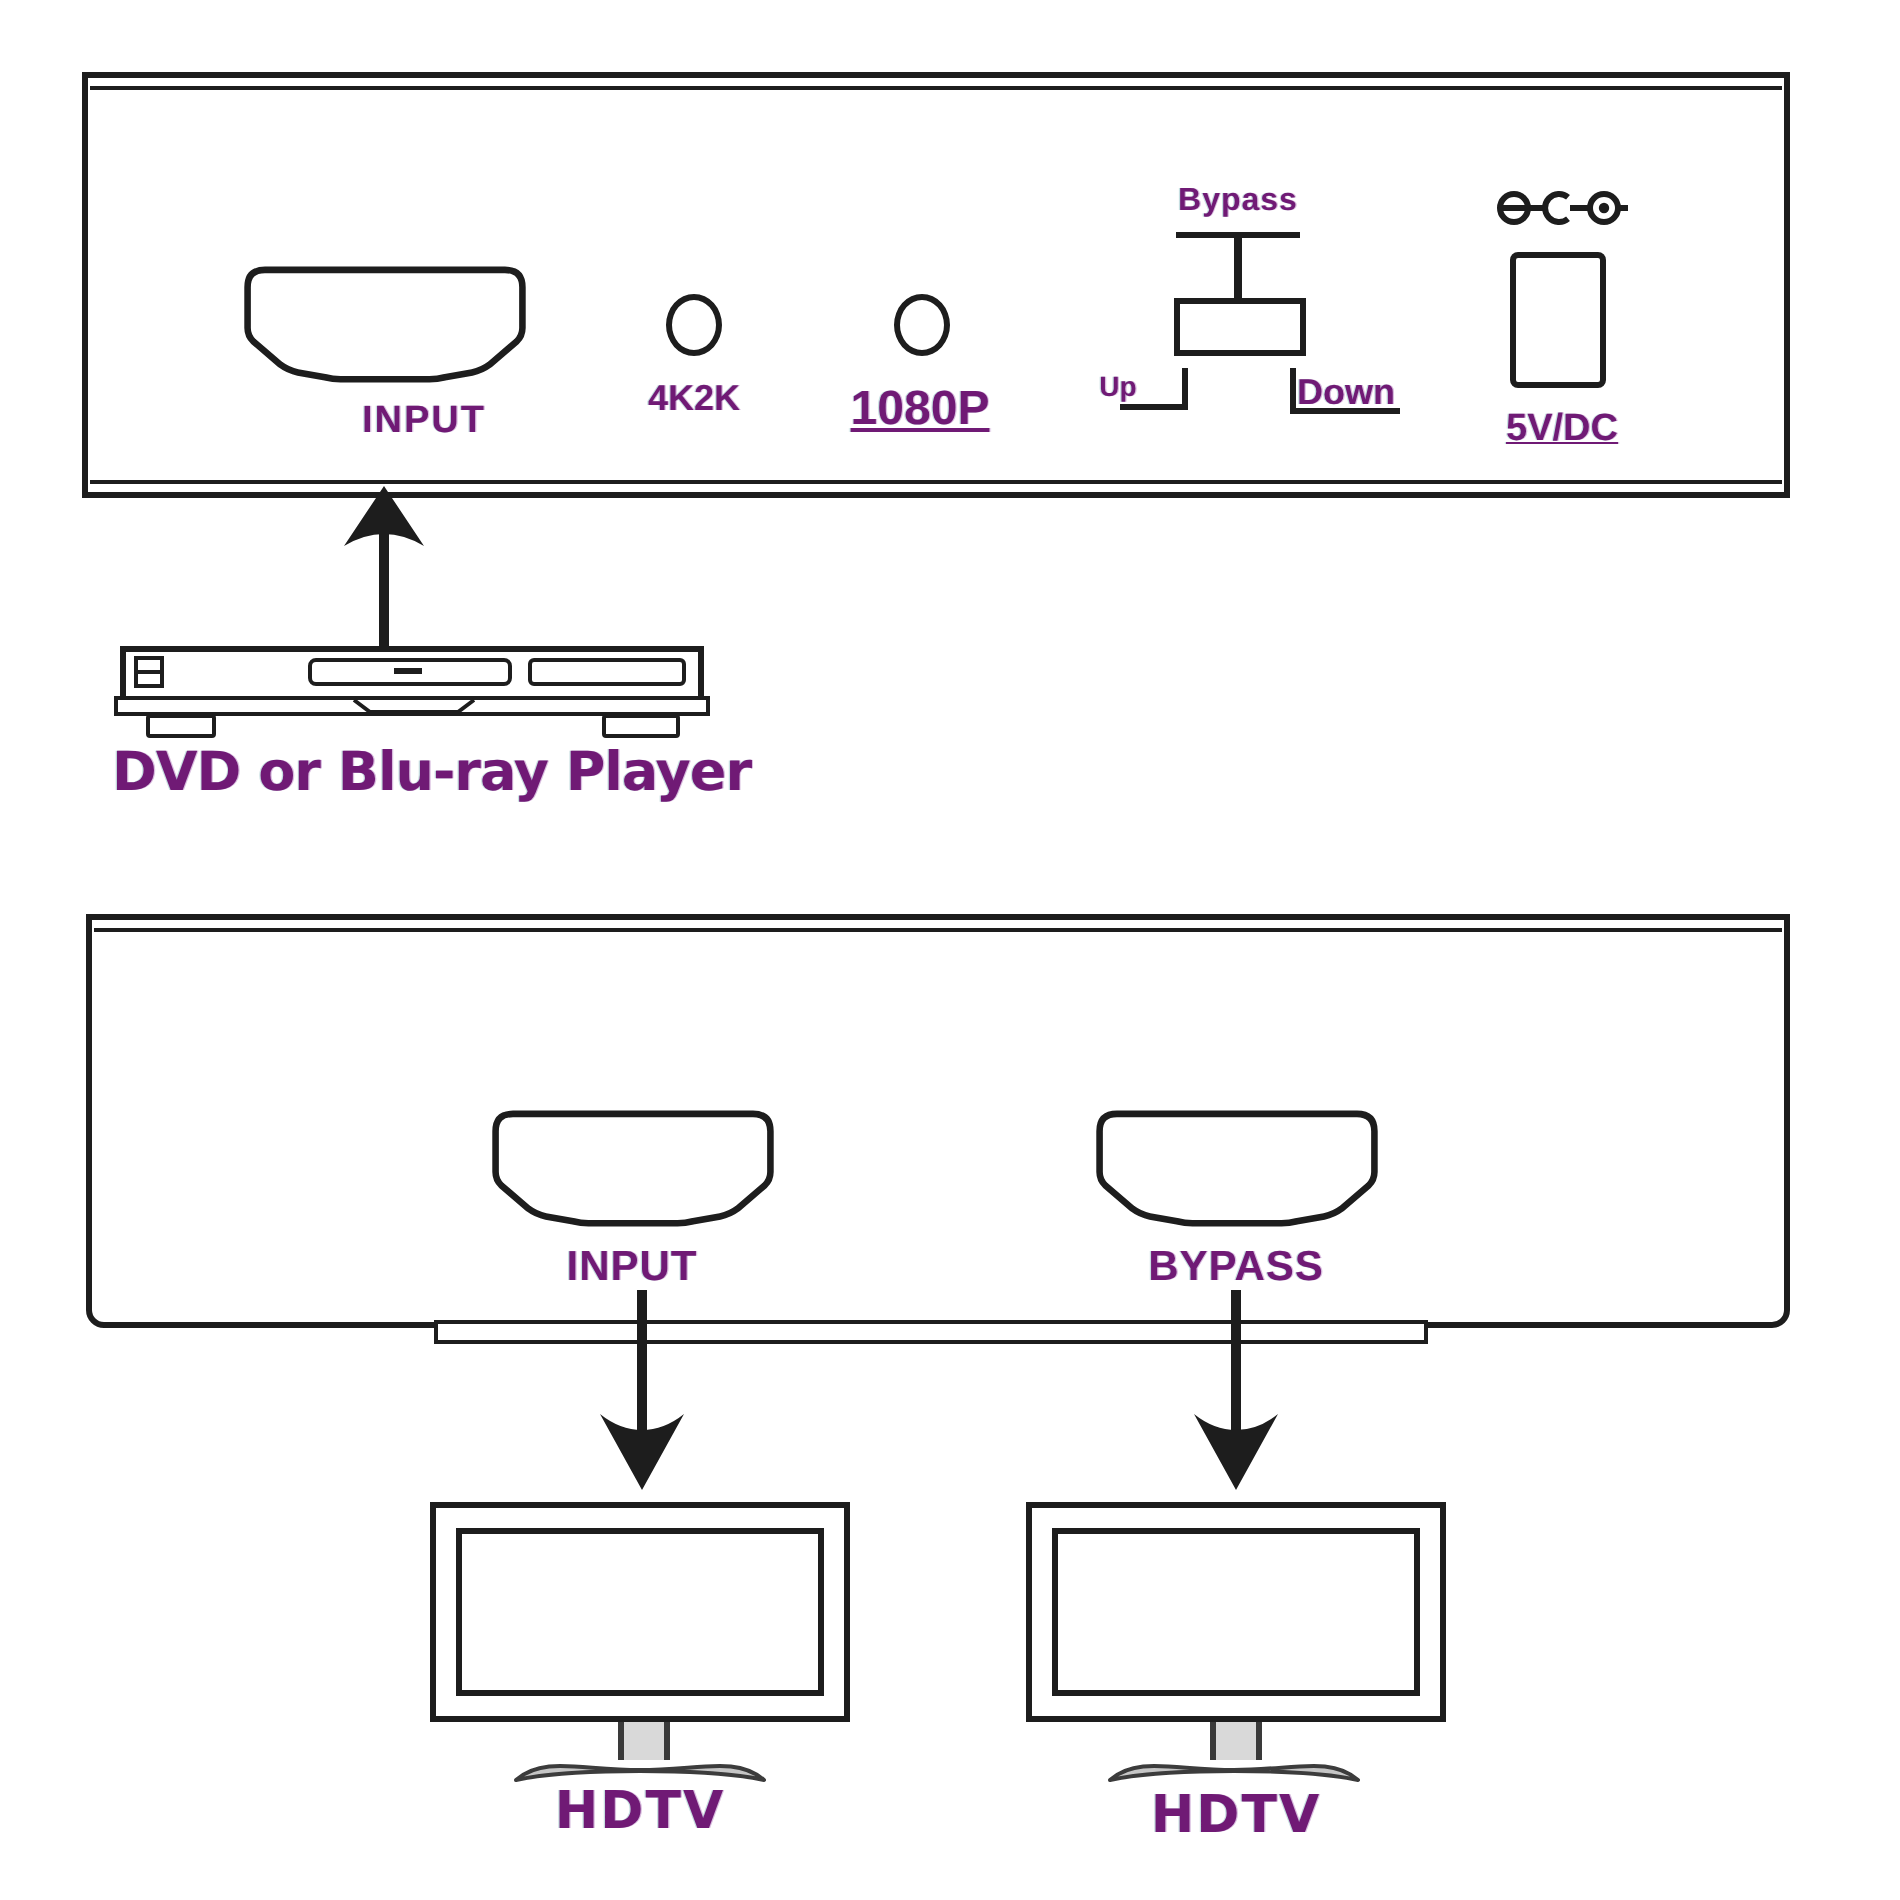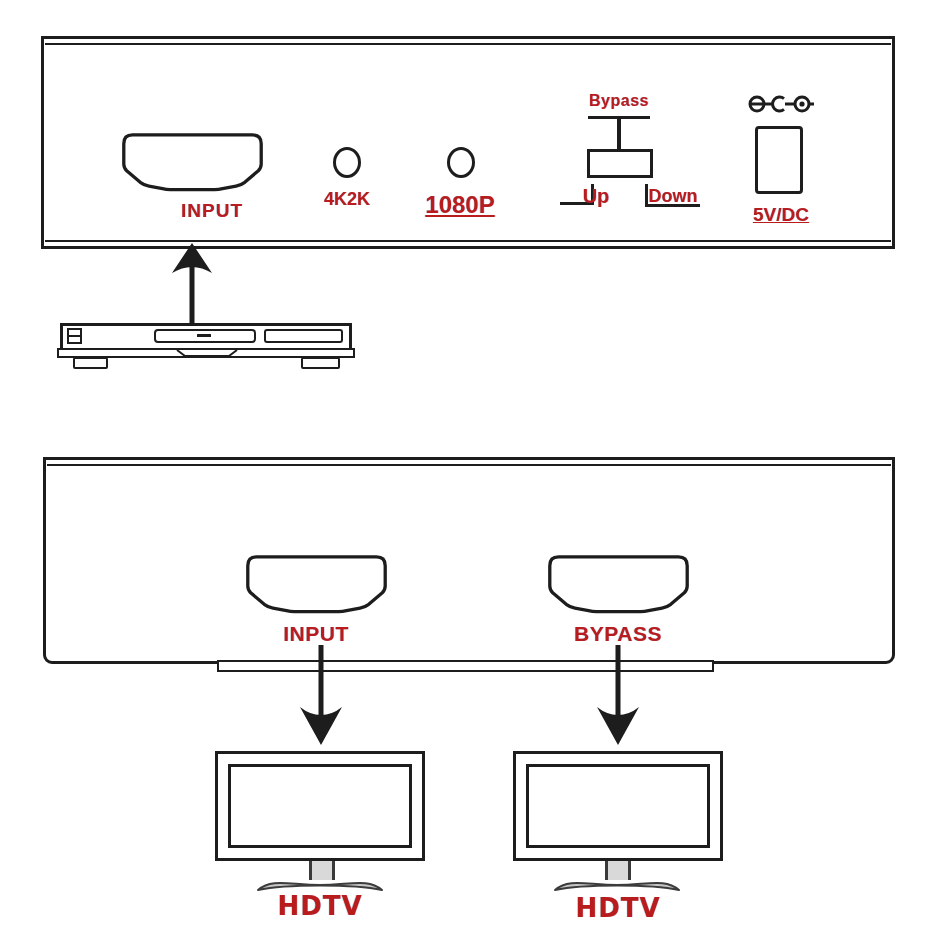--- a/index.html
+++ b/index.html
@@ -20,21 +20,21 @@
     border: 3px solid #1d1d1d;
     background: #fff;
   }
   .panel .innertop { position:absolute; left:1px; right:1px; top:4px; height:2px; background:#1d1d1d; }
   .panel .innerbottom { position:absolute; left:1px; right:1px; bottom:4px; height:2px; background:#1d1d1d; }
   
   .lbl {
     position: absolute;
     text-align: center;
     font-weight: bold;
-    color: #b91c1c;
+    color: #701a75;
     text-shadow: 0.6px 0 0 rgba(130,40,150,0.30), -0.6px 0 0 rgba(0,110,120,0.22);
     white-space: nowrap;
   }
   .led {
     position: absolute;
     width: 28px; height: 31px;
     border: 3px solid #1d1d1d;
     border-radius: 50%;
     background: #fff;
   }
@@ -96,21 +96,21 @@
 
   <div class="led" style="left:447px; top:147px;"></div>
   <div class="lbl" style="left:424px; top:191px; width:72px; font-size:24px;text-decoration:underline;">1080P</div>
 
   <div class="lbl" style="left:584px; top:92px; width:70px; font-size:16px; letter-spacing:0.5px;">Bypass</div>
   <div class="line" style="left:588px; top:116px; width:62px; height:3px;"></div>
   <div class="line" style="left:617px; top:118px; width:4px; height:32px;"></div>
   <div class="switch-rect" style="left:587px; top:149px; width:66px; height:29px;"></div>
 
   <div class="bracket-up" style="left:560px; top:184px; width:34px; height:21px;"></div>
-  <div class="lbl" style="left:582px; top:185px; width:28px; font-size:20px;text-align:center;">Up</div>
+  <div class="lbl" style="left:545px; top:185px; width:28px; font-size:14px;text-align:center;">Up</div>
 
   <div class="bracket-down" style="left:645px; top:184px; width:55px; height:23px;"></div>
   <div class="lbl" style="left:647px; top:186px; width:52px; font-size:18px;">Down</div>
 
   <svg class="abs" style="left:747px; top:93px;" width="68" height="22" viewBox="0 0 68 22">
     <g stroke="#1d1d1d" stroke-width="3" fill="none">
       <circle cx="10" cy="11" r="7"></circle>
       <line x1="4" y1="11" x2="26" y2="11"></line>
       <path d="M37,5.6 A7,7 0 1 0 37,16.4"></path>
       <line x1="38" y1="11" x2="48" y2="11"></line>
@@ -139,20 +139,21 @@
 
     <div class="outline2" style="left:264px; top:329px; width:79px; height:14px; border-radius:3px;"></div>
 
     <svg class="abs" style="left:176px; top:349px;" width="62" height="9" viewBox="0 0 62 9">
       <path d="M1,1 L9,7 H53 L61,1" fill="none" stroke="#1d1d1d" stroke-width="2"></path>
     </svg>
 
     <div class="outline2" style="left:73px; top:357px; width:35px; height:12px; border-radius:2px;"></div>
     <div class="outline2" style="left:301px; top:357px; width:39px; height:12px; border-radius:2px;"></div>
   </div>
+  <div class="lbl" style="left:56px; top:371px; width:310px; text-align:left; font-size:27px; font-weight:600; font-family:'DejaVu Sans', sans-serif; letter-spacing:-0.5px;">DVD or Blu-ray Player</div>
 
   <div class="panel" style="left:43px; top:457px; width:852px; height:207px; border-radius:0 0 9px 9px;">
     <div class="innertop"></div>
   </div>
 
   <div class="bottom-bar" style="left:217px; top:660px; width:497px; height:12px;"></div>
 
   <svg class="abs" style="left:245px; top:555px;" width="143" height="60" viewBox="0 0 146 62">
     <path d="M11,2 H135 Q144,2 144,11 V32 Q144,36 141,39 L127,51 Q123,54 118,55 L104,57.5 Q100,58.5 96,58.5 H50 Q46,58.5 42,57.5 L28,55 Q23,54 19,51 L5,39 Q2,36 2,32 V11 Q2,2 11,2 Z" fill="#ffffff" stroke="#1d1d1d" stroke-width="3.4" stroke-linejoin="round"></path>
   </svg>

